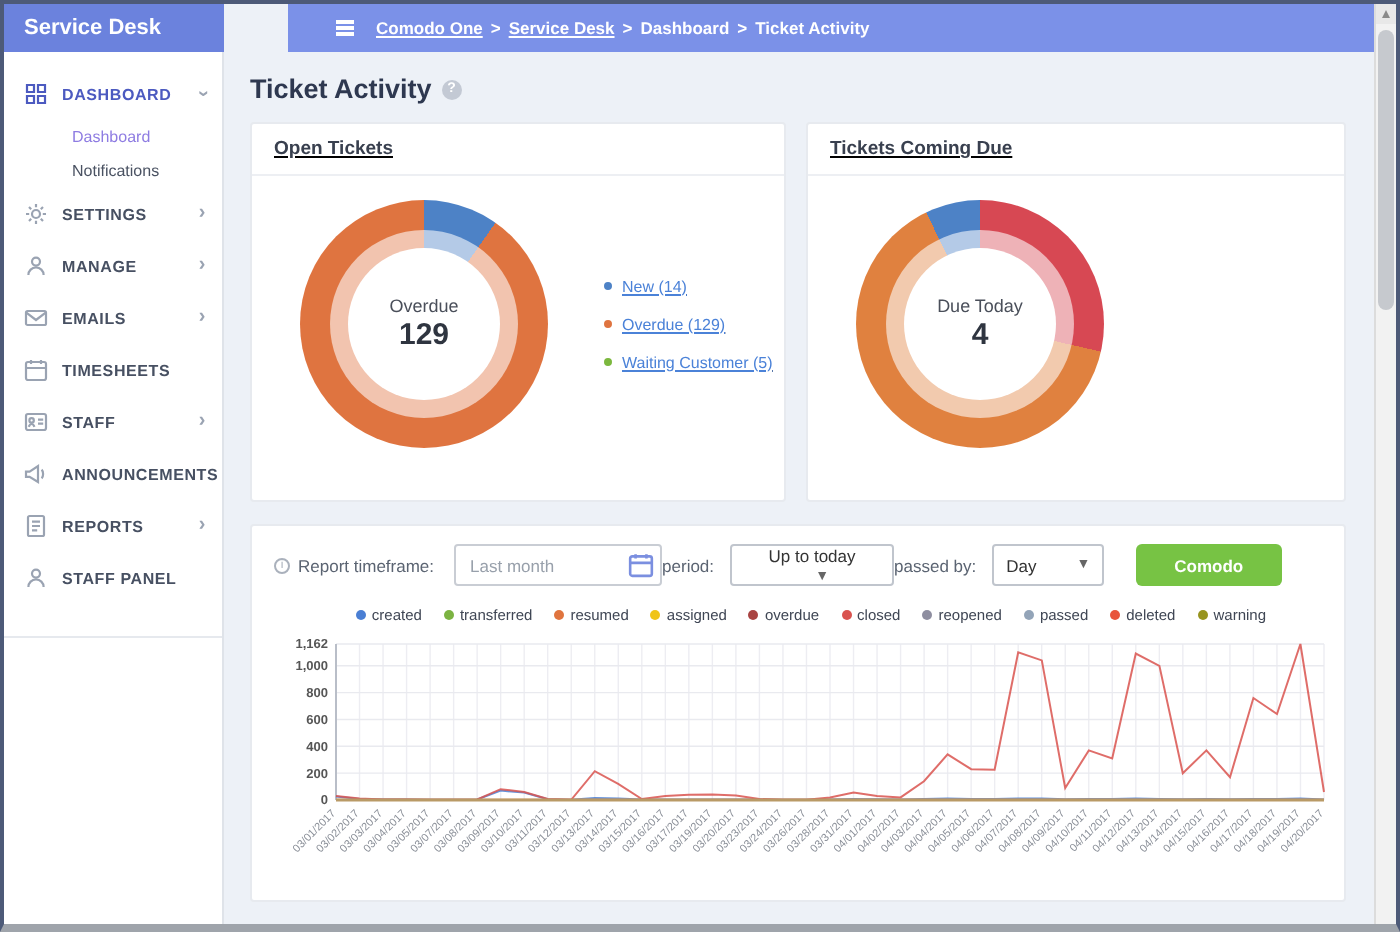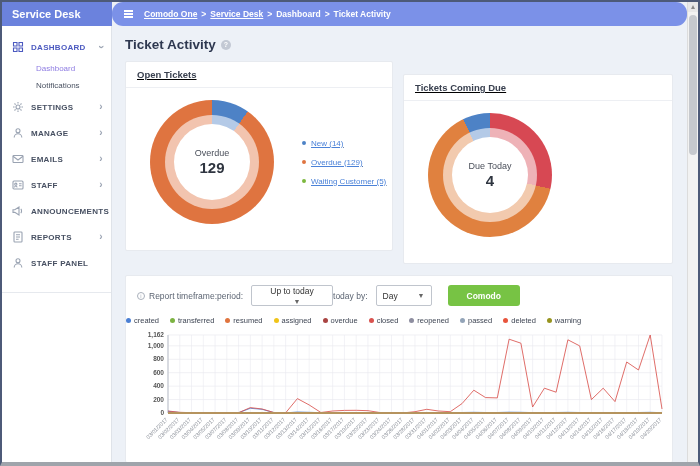--- a/index.html
+++ b/index.html
@@ -2,25 +2,25 @@
 <html><head>
 <meta charset="utf-8">
 <style>
   * { margin:0; padding:0; box-sizing:border-box; }
   html,body { background:#d8dde4; font-family:"Liberation Sans", sans-serif; }
   .window { width:700px; height:466px; display:flex; background:#edf1f7;
             border:2px solid #4d5a78; border-bottom:4px solid #9fa4ab; position:relative; overflow:hidden; }
   .main-col { flex:1; display:flex; flex-direction:column; min-width:0; }
 
   
-  .titlebar { height:24px; display:flex; flex-shrink:0; }
+  .titlebar { height:24px; display:flex; flex-shrink:0;gap:32px; }
   .brand { width:110px; background:#6b82dd; color:#fff; font-size:11px; font-weight:bold;
            line-height:24px; padding-left:10px; flex-shrink:0; }
-  .crumbbar { flex:1; background:#7b91e8; display:flex; align-items:center; padding-left:12px;
-              color:#fff; font-size:8.5px; font-weight:bold;border-radius:11px; }
+  .crumbbar { flex:1; background:#7b91e8; display:flex; align-items:center; padding-left:24px;
+              color:#fff; font-size:8.5px; font-weight:bold; }
   .burger { display:inline-block; margin-right:8px; }
   .burger i { display:block; width:9px; height:1.5px; background:#fff; margin:1.5px 0; }
   .crumb { margin:0 3px; white-space:nowrap; }
   .crumb.link { text-decoration:underline; cursor:pointer; }
   .crumb-sep { margin:0 1px; }
 
   
   .body { flex:1; display:flex; min-height:0; }
   .sidebar { width:110px; background:#fff; border-right:1px solid #dfe3e9; flex-shrink:0; padding-top:8px; }
   .sidebar nav { border-bottom:1px solid #e6e9ee; padding-bottom:16px; }
@@ -37,21 +37,21 @@
   .content { flex:1; padding:8px 14px 0 13px; min-width:0; }
   .page-title-row { display:flex; align-items:center; gap:5px; margin:3px 0 9px; }
   .page-title { font-size:13.5px; font-weight:bold; color:#2e3850; }
   .info-icon { width:10px; height:10px; border-radius:50%; background:#c3c9d4; color:#fff;
                font-size:7px; line-height:10px; text-align:center; font-weight:bold; }
 
   
   .cards { display:flex; gap:10px; }
   .card { background:#fff; border:1px solid #e7eaef; border-radius:2px; height:190px; overflow:hidden;text-decoration:underline; }
   .card.open-tickets { width:268px; flex-shrink:0; }
-  .card.coming-due { flex:1;margin-top:13px; }
+  .card.coming-due { flex:1; }
   .card-header { padding:7px 11px; font-size:9.5px; font-weight:bold; color:#39404f; border-bottom:1px solid #edeff3; }
   .card-body { display:flex; align-items:center; padding:12px 6px 10px 24px; gap:28px; }
   .donut { width:124px; height:124px; border-radius:50%; position:relative; flex-shrink:0; }
   .donut-lighten { position:absolute; inset:15px; border-radius:50%; background:rgba(255,255,255,.58); }
   .donut-hole { position:absolute; inset:24px; border-radius:50%; background:#fff; display:flex;
                 flex-direction:column; align-items:center; justify-content:center; }
   .donut-label { font-size:9px; color:#4a4f5a; }
   .donut-value { font-size:15px; font-weight:bold; color:#2f3540; margin-top:1px; }
   .pie-legend { display:flex; flex-direction:column; gap:10px; }
   .pie-legend .pl-item { display:flex; align-items:center; gap:5px; font-size:8px; color:#4b82d8;
@@ -73,21 +73,21 @@
   .ctl-label { }
   .selectbox { height:21px; border:1px solid #c0c5cd; border-radius:2px; background:#fff; display:flex;
                align-items:center; justify-content:space-between; padding:0 6px; font-size:8.5px;
                color:#333; margin-left:8px; cursor:pointer; }
   .selectbox .caret { color:#666; font-size:7px; margin-left:10px; }
   .sel-period { width:82px;flex-direction:column; }
   .sel-group { width:56px; }
   .btn-refresh { background:#77c344; color:#fff; border:none; height:21px; padding:0 19px;
                  font-size:8.5px; font-weight:bold; border-radius:3px; margin-left:16px; cursor:pointer;
                  font-family:inherit; }
-  .chart-legend { display:flex; gap:11px; padding:2px 28px 1px 0;
+  .chart-legend { display:flex; gap:11px; justify-content:flex-end; padding:2px 39px 1px 0;
                   font-size:7.5px; color:#3f4654; flex-wrap:nowrap; }
   .cl-item { display:flex; align-items:center; gap:3px; white-space:nowrap; }
   .cl-dot { width:5px; height:5px; border-radius:50%; flex-shrink:0; }
   .chart-wrap { padding:1px 4px 4px 4px; }
 
   
   .scroll-col { width:11px; background:#f2f2f2; border-left:1px solid #dcdcdc; position:relative; flex-shrink:0; }
   .scroll-btn { width:100%; height:10px; background:#e8e8e8; cursor:pointer; display:flex;
                 align-items:center; justify-content:center; }
   .scroll-btn::after { content:""; border-left:2.5px solid transparent; border-right:2.5px solid transparent;
@@ -148,20 +148,29 @@
             </div>
             <div class="nav-item">
               <span class="nav-icon">
                 <svg viewBox="0 0 12 12">
                   <rect x="1" y="2.5" width="10" height="7" rx="0.8"></rect>
                   <path d="M1 3.2l5 3.8 5-3.8"></path>
                 </svg>
               </span>
               <span class="nav-label">EMAILS</span>
               <span class="chev right">›</span>
+            </div>
+            <div class="nav-item">
+              <span class="nav-icon">
+                <svg viewBox="0 0 12 12">
+                  <rect x="1" y="2" width="10" height="9" rx="1"></rect>
+                  <path d="M1 5h10M3.5 1v2M8.5 1v2"></path>
+                </svg>
+              </span>
+              <span class="nav-label">TIMESHEETS</span>
             </div>
             <div class="nav-item">
               <span class="nav-icon">
                 <svg viewBox="0 0 12 12">
                   <rect x="1" y="2" width="10" height="8" rx="1"></rect>
                   <circle cx="3.8" cy="5.2" r="1.1"></circle>
                   <path d="M2.4 8.4c.3-.9.8-1.4 1.4-1.4s1.1.5 1.4 1.4M7 4.8h2.6M7 6.8h2.6"></path>
                 </svg>
               </span>
               <span class="nav-label">STAFF</span>
@@ -243,26 +252,35 @@
                 </div>
               </div>
             </div>
           </section>
         </div>
 
         <section class="panel">
           <div class="controls">
             <span class="help-icon">i</span>
             <span>Report timeframe:</span>
+            <span class="input-wrap">
+              <input type="text" value="Last month" style="">
+              <span class="cal-btn">
+                <svg viewBox="0 0 12 12">
+                    <rect x="1" y="2" width="10" height="9" rx="1"></rect>
+                    <path d="M1 5h10M3.5 1v2M8.5 1v2"></path>
+                  </svg>
+              </span>
+            </span>
             <span class="ctl-label">period:</span>
             <span class="selectbox sel-period">
               <span>Up to today</span>
               <span class="caret">▼</span>
             </span>
-            <span class="ctl-label">today by:</span>
+            <span class="ctl-label">passed by:</span>
             <span class="selectbox sel-group">
               <span>Day</span>
               <span class="caret">▼</span>
             </span>
             <button class="btn-refresh">Comodo</button>
           </div>
           <div class="chart-legend" id="line-legend">
               <span class="cl-item">
                 <span class="cl-dot" style="background: rgb(74, 127, 212);"></span>
                 <span>created</span>

